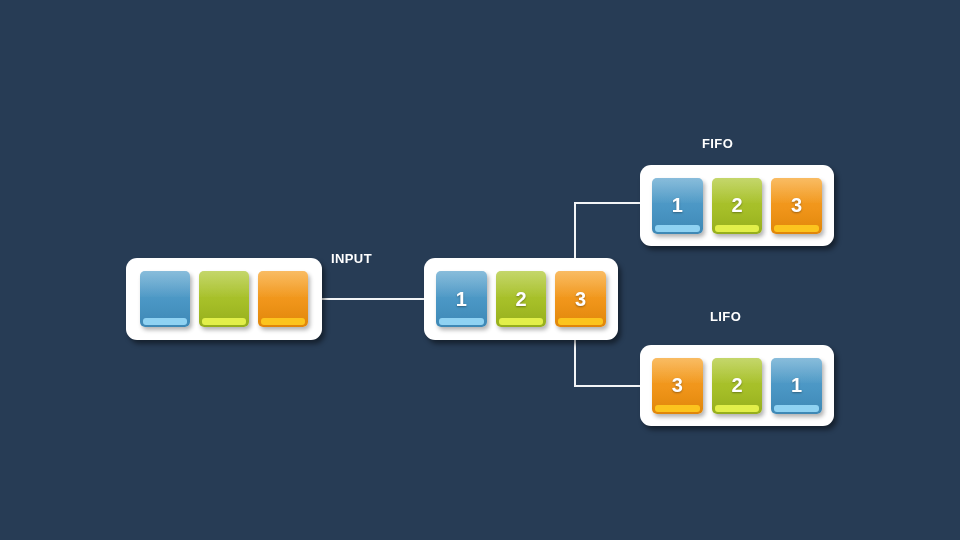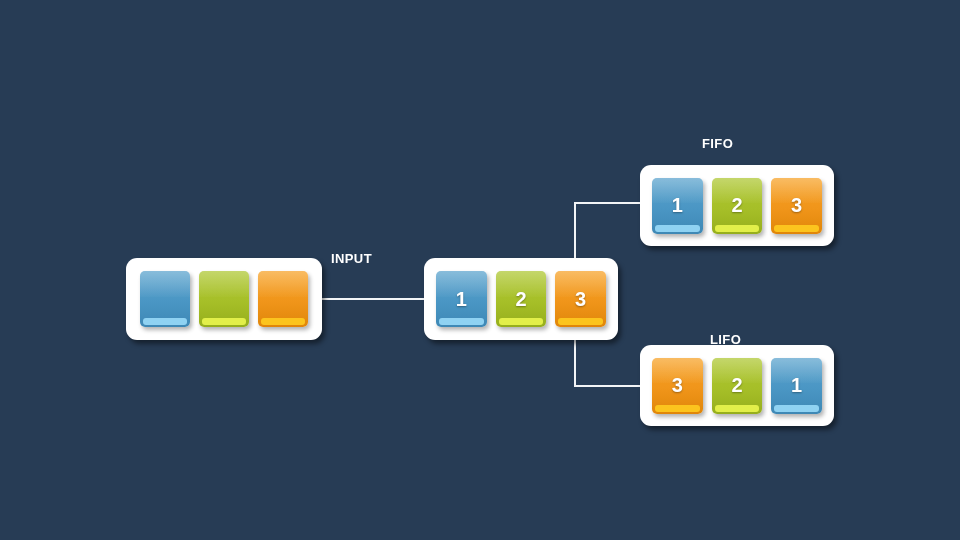--- a/index.html
+++ b/index.html
@@ -35,21 +35,21 @@
   .caption {
     position: absolute;
     font-size: 13px;
     font-weight: bold;
     color: #ffffff;
     letter-spacing: 0.4px;
     white-space: nowrap;
   }
   .caption-input { left: 331px; top: 251px; }
   .caption-fifo  { left: 702px; top: 136px; }
-  .caption-lifo  { left: 710px; top: 309px; margin-top: 23px; }
+  .caption-lifo  { left: 710px; top: 309px; }
 
   
   .box {
     position: absolute;
     background: #ffffff;
     border-radius: 11px;
     box-shadow: 3px 4px 5px rgba(0,0,0,0.45);
     box-sizing: border-box;
     display: flex;
     align-items: center;

